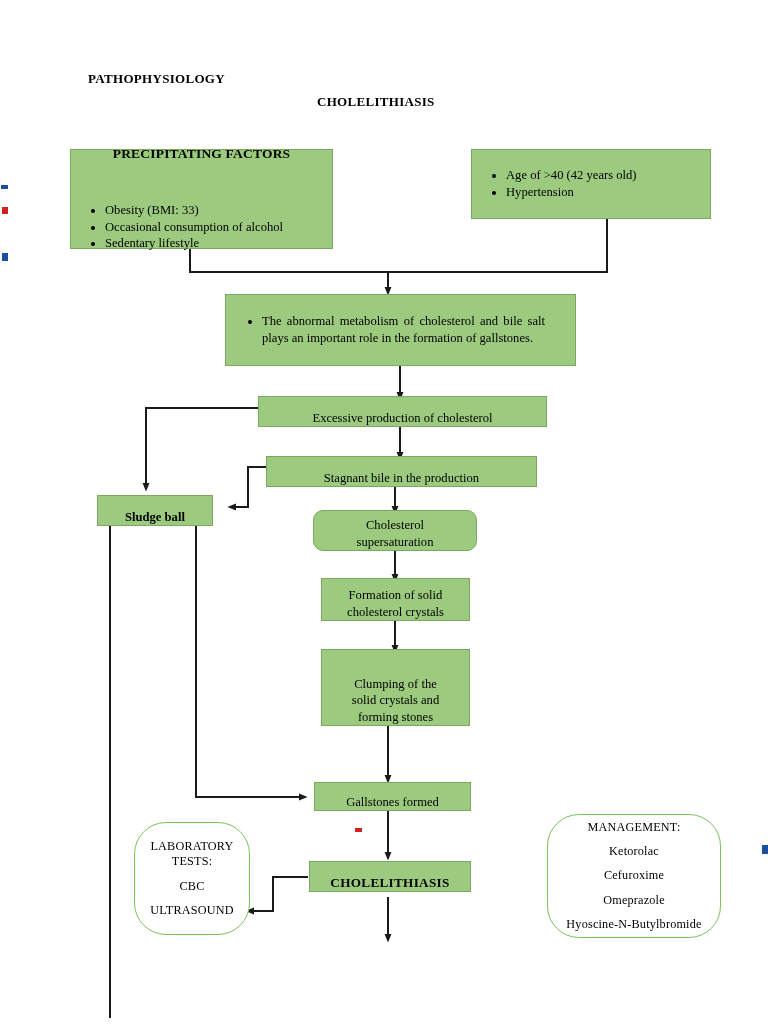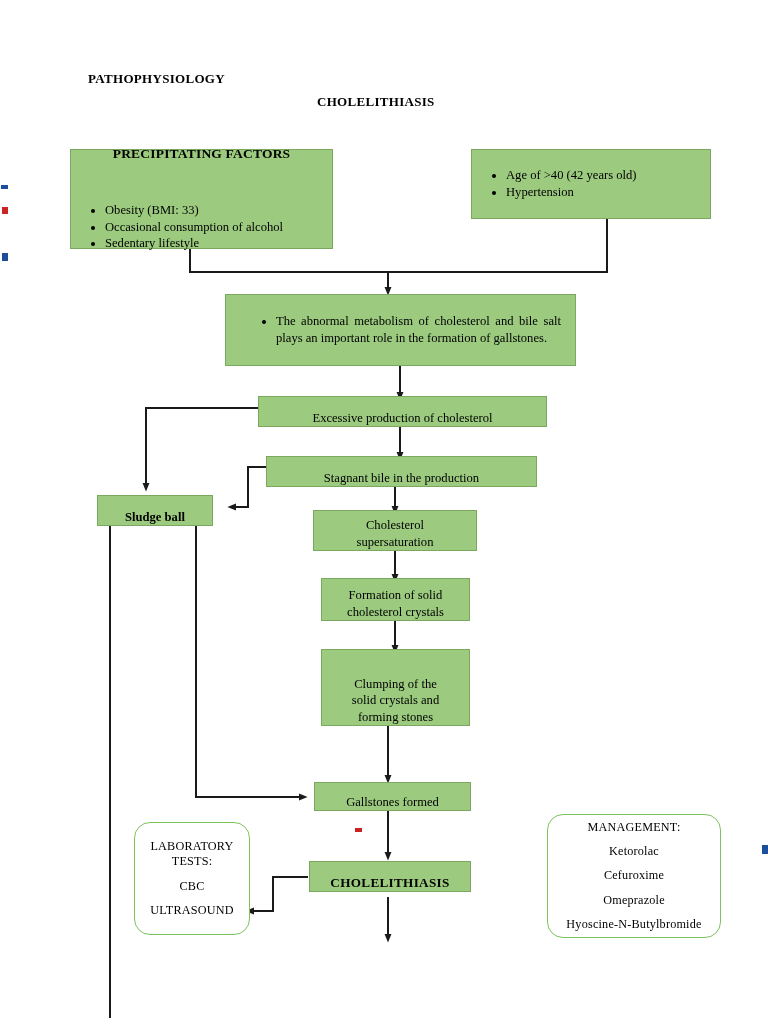--- a/index.html
+++ b/index.html
@@ -8,27 +8,27 @@
   #canvas{position:absolute;left:0;top:0;width:768px;height:1013px;}
   .node{position:absolute;box-sizing:border-box;background:#9ccb7f;
         border:1px solid #7aa85f;display:flex;flex-direction:column;
         justify-content:center;}
   .node.center{align-items:center;text-align:center;justify-content:flex-end;}
   .hdr{font-weight:bold;text-align:center;font-size:13.5px;letter-spacing:.2px;
        margin-bottom:4px;}
   ul.bul{margin:0;padding:0 6px 0 34px;list-style:disc;}
   ul.bul li{font-size:12.6px;line-height:1.32;margin:0;padding:0;}
   ul.bul li::marker{font-size:12px;}
-  ul.just{margin:0;padding:0 14px 0 50px;list-style:disc;}
+  ul.just{margin:16px;padding:0 14px 0 20px;list-style:disc;}
   ul.just li{font-size:12.6px;line-height:1.38;text-align:justify;}
   .plain{font-size:12.6px;line-height:1.3;text-align:center;width:100%;}
   .bold{font-weight:bold;font-size:13.2px;letter-spacing:.3px;}
   .title{position:absolute;font-weight:bold;font-size:13px;letter-spacing:.3px;}
   .round{position:absolute;box-sizing:border-box;background:#ffffff;
-         border:1.6px solid #7ec25c;border-radius:16px;display:flex;
+         border:1.6px solid #7ec25c;border-radius:32px;display:flex;
          flex-direction:column;justify-content:center;align-items:center;}
   .round .ln{font-size:12.2px;line-height:1.25;text-align:center;letter-spacing:.2px;}
   .round .sp{height:9px;}
   .artifact{position:absolute;}
   svg{position:absolute;left:0;top:0;pointer-events:none;}
 </style>
 </head>
 <body>
 
 <div id="canvas">
@@ -102,21 +102,21 @@
   </div>
 
   <div class="node center" style="left:266px;top:456px;width:271px;height:31px;">
     <div class="plain">Stagnant bile in the production</div>
   </div>
 
   <div class="node center" style="left:97px;top:495px;width:116px;height:31px;">
     <div class="plain" style="font-weight:bold;">Sludge ball</div>
   </div>
 
-  <div class="node center" style="left:313px;top:510px;width:164px;height:41px;">
+  <div class="node center" style="left:313px;top:510px;width:164px;height:41px;border-radius:10px;">
     <div class="plain">Cholesterol</div>
     <div class="plain">supersaturation</div>
   </div>
 
   <div class="node center" style="left:321px;top:578px;width:149px;height:43px;">
     <div class="plain">Formation of solid</div>
     <div class="plain">cholesterol crystals</div>
   </div>
 
   <div class="node center" style="left:321px;top:649px;width:149px;height:77px;">

